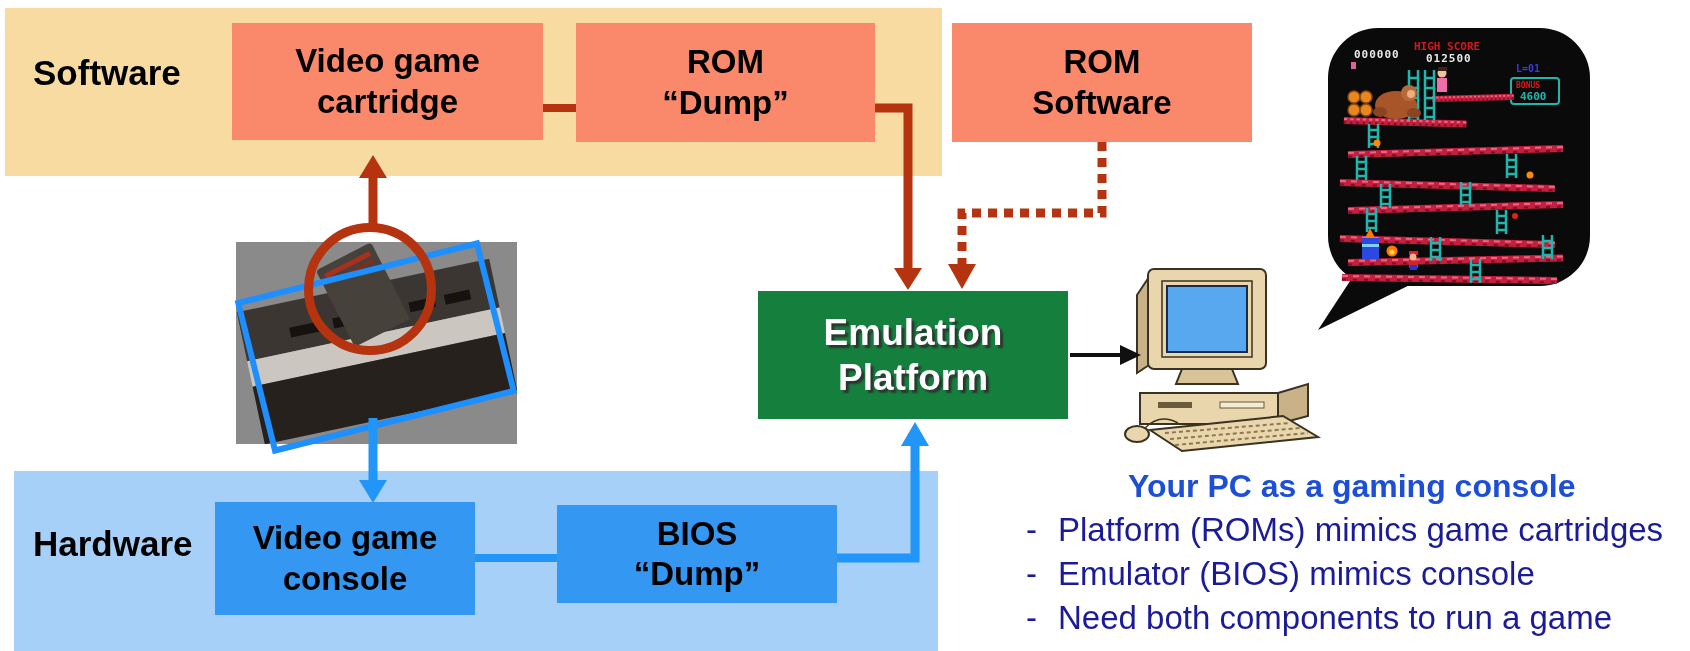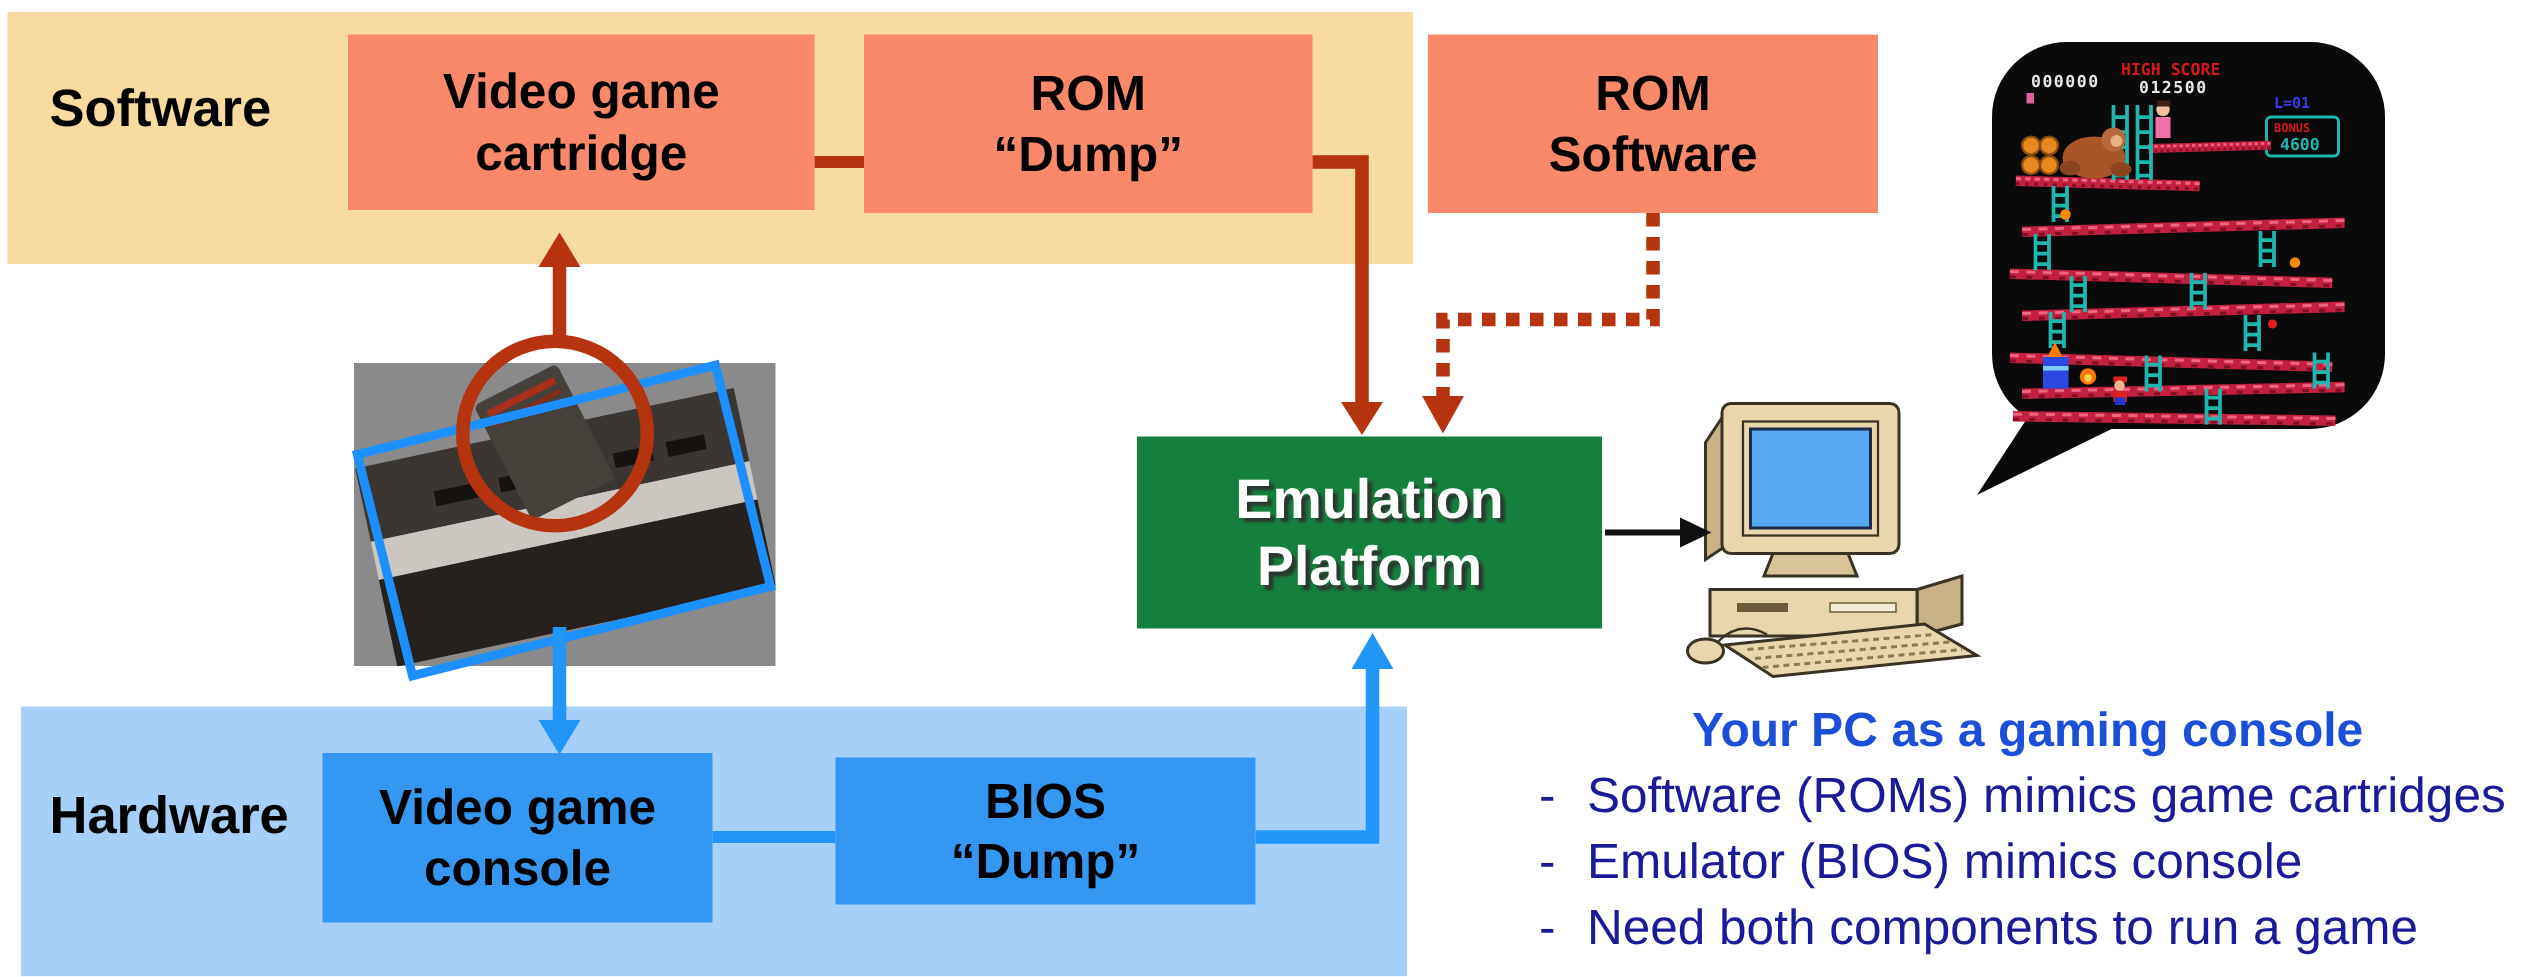--- a/index.html
+++ b/index.html
@@ -190,21 +190,21 @@
         <rect x="99" y="231" width="9" height="4" fill="#E02020"></rect>
         <circle cx="103" cy="237" r="3.5" fill="#F2B48C"></circle>
         <rect x="99" y="241" width="9" height="7" fill="#E02020"></rect>
         <rect x="100" y="245" width="7" height="5" fill="#2038D0"></rect>
       </g>
     </g>
   </svg>
 
   <div class="note-title">Your PC as a gaming console</div>
   <div class="bullet" style="left:1026px;top:511px;">
-    <span class="dash">-</span><span>Software (ROMs) mimics game cartridges</span>
+    <span class="dash">-</span><span>Platform (ROMs) mimics game cartridges</span>
   </div>
   <div class="bullet" style="left:1026px;top:555px;">
     <span class="dash">-</span><span>Emulator (BIOS) mimics console</span>
   </div>
   <div class="bullet" style="left:1026px;top:599px;">
     <span class="dash">-</span><span>Need both components to run a game</span>
   </div>
 
   <svg id="arrows" width="1690" height="651" viewBox="0 0 1690 651">
 

